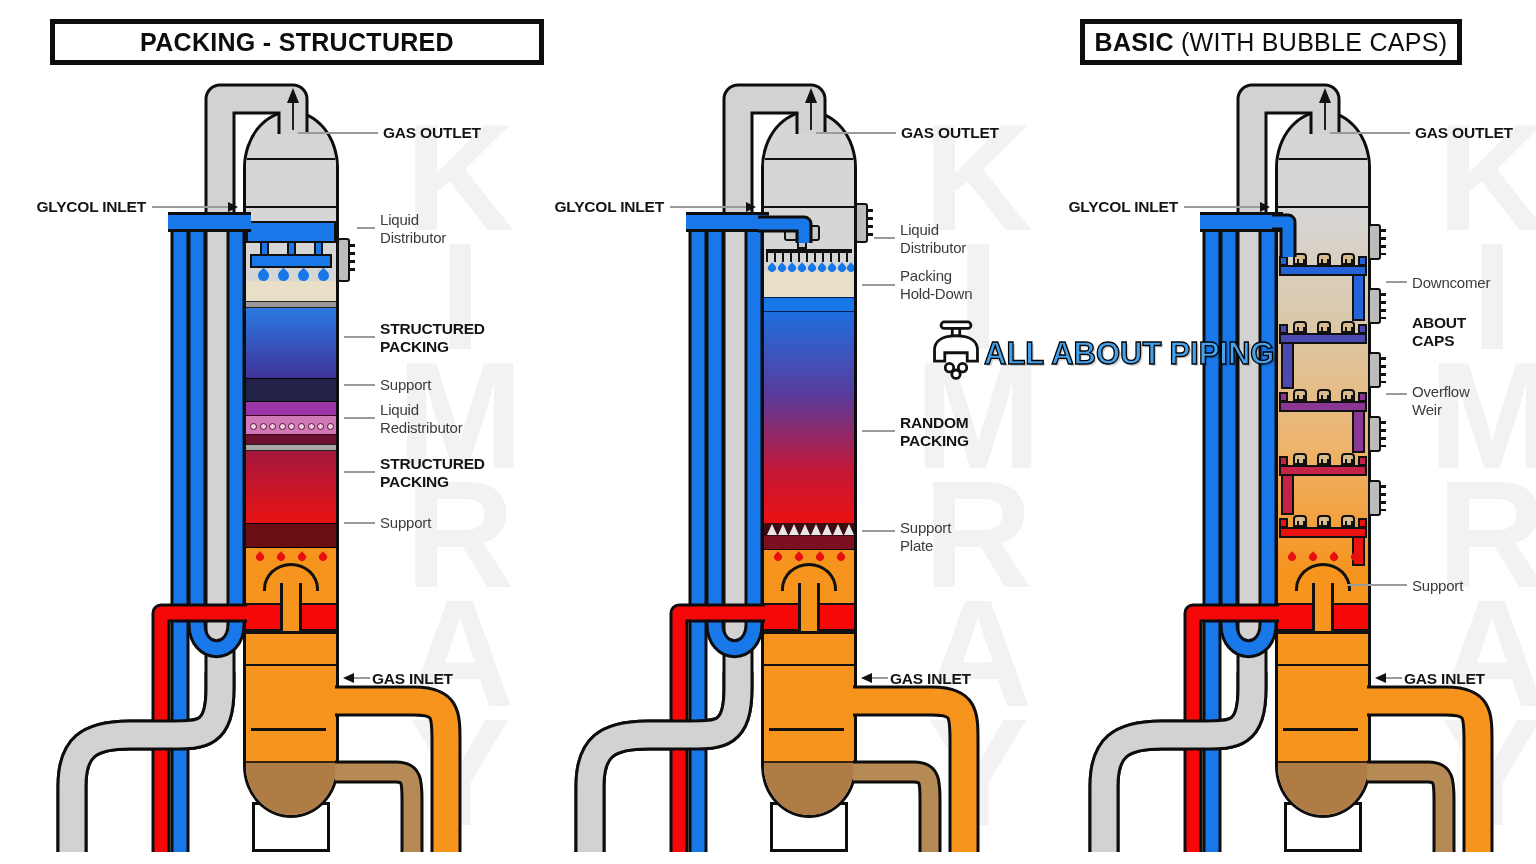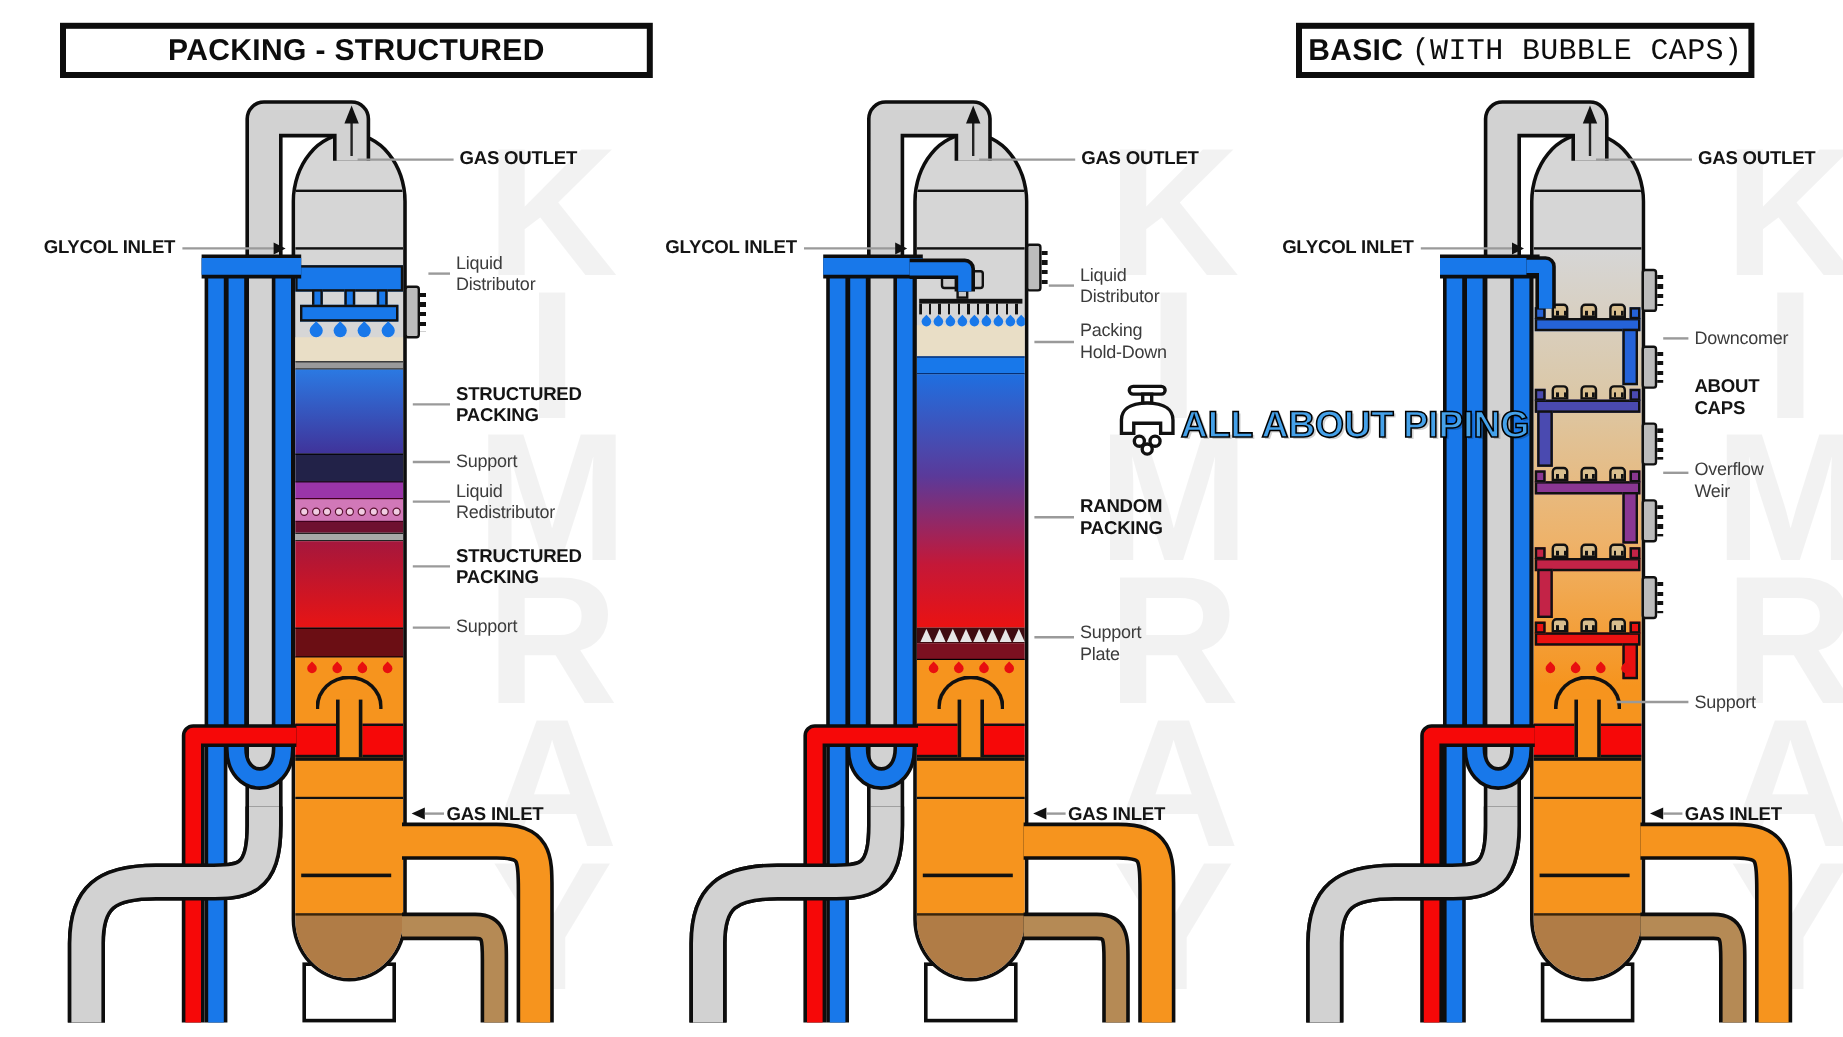--- a/index.html
+++ b/index.html
@@ -2,21 +2,21 @@
 <html><head>
 <meta charset="utf-8">
 <style>
   html,body{margin:0;padding:0;background:#fff;}
   #stage{position:relative;width:1536px;height:864px;background:#ffffff;overflow:hidden;
          font-family:"Liberation Sans", sans-serif;}
   
   .hbox{position:absolute;top:19px;height:46px;background:#fff;border:5px solid #0d0d0d;
         box-sizing:border-box;display:flex;align-items:center;justify-content:center;
         font-weight:700;font-size:25px;letter-spacing:.3px;color:#0d0d0d;white-space:nowrap;}
-  .hbox .note{font-weight:400;margin-left:7px;font-family:Liberation Mono, monospace;}
+  .hbox .note{font-weight:400;margin-left:7px;}
   
   .wm{position:absolute;top:118px;width:256px;text-align:center;font-weight:700;
       font-size:152px;line-height:119px;color:rgba(0,0,0,0.05);pointer-events:none;}
   
   .vessel{position:absolute;width:96px;height:708px;background:#d6d6d6;border:3px solid #0d0d0d;
           border-radius:48px 48px 48px 48px / 58px 58px 52px 52px;box-sizing:border-box;
           overflow:hidden;z-index:2;}
   .sec{position:absolute;left:0;width:90px;box-sizing:border-box;}
   .mist{background-image:repeating-linear-gradient(45deg, rgba(15,15,15,.95) 0 2.5px, transparent 2.5px 9.5px),
         repeating-linear-gradient(-45deg, rgba(15,15,15,.95) 0 2.5px, transparent 2.5px 9.5px);

